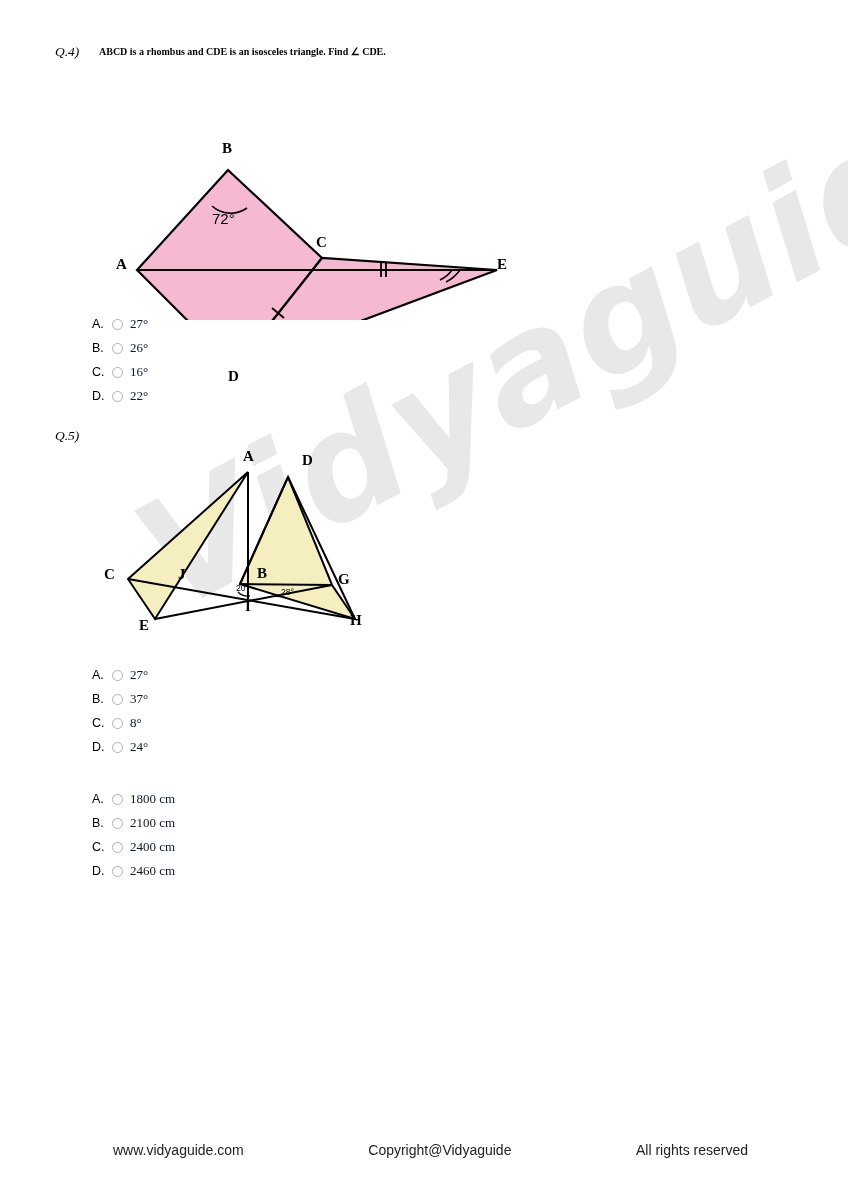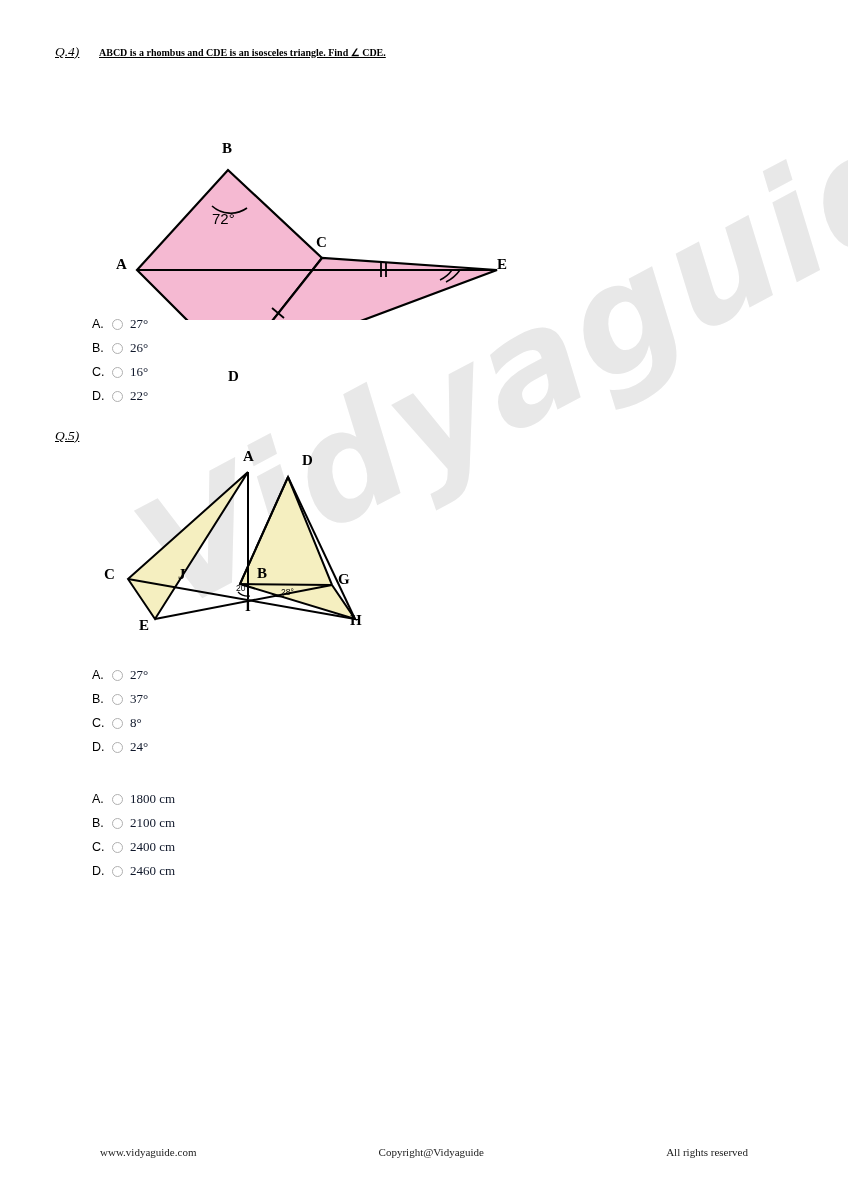--- a/index.html
+++ b/index.html
@@ -51,22 +51,21 @@
     position: relative;
     z-index: 3;
     padding: 0;
   }
   .qblock {
     position: relative;
     margin: 0;
   }
   .qrow {
     display: flex;
-    align-items: flex-end;
-    text-decoration: underline;
+    align-items: center;
   }
   .qnum {
     font-family: "Liberation Serif", serif;
     font-style: italic;
     font-size: 13.5px;
     width: 44px;
     flex: 0 0 44px;
     padding-left: 55px;
     box-sizing: content-box;
     color: #000;
@@ -106,28 +105,28 @@
     font-size: 13px;
     color: #0f172a;
   }
   .figure {
     position: relative;
     z-index: 3;
   }
   
   .footer {
     position: absolute;
-    left: 0;
+    left: 13px;
     right: 0;
     bottom: 42px;
     display: flex;
     justify-content: space-between;
     padding: 0 100px;
-    font-family: Liberation Serif, serif;
-    font-size: 11px;
+    font-family: Liberation Sans, sans-serif;
+    font-size: 14px;
     color: #222;
     z-index: 4;
   }
   .footer div { white-space: nowrap; }
   .lbl {
     font-family: "Liberation Serif", serif;
     font-weight: bold;
     font-size: 15px;
   }
   .ang {

